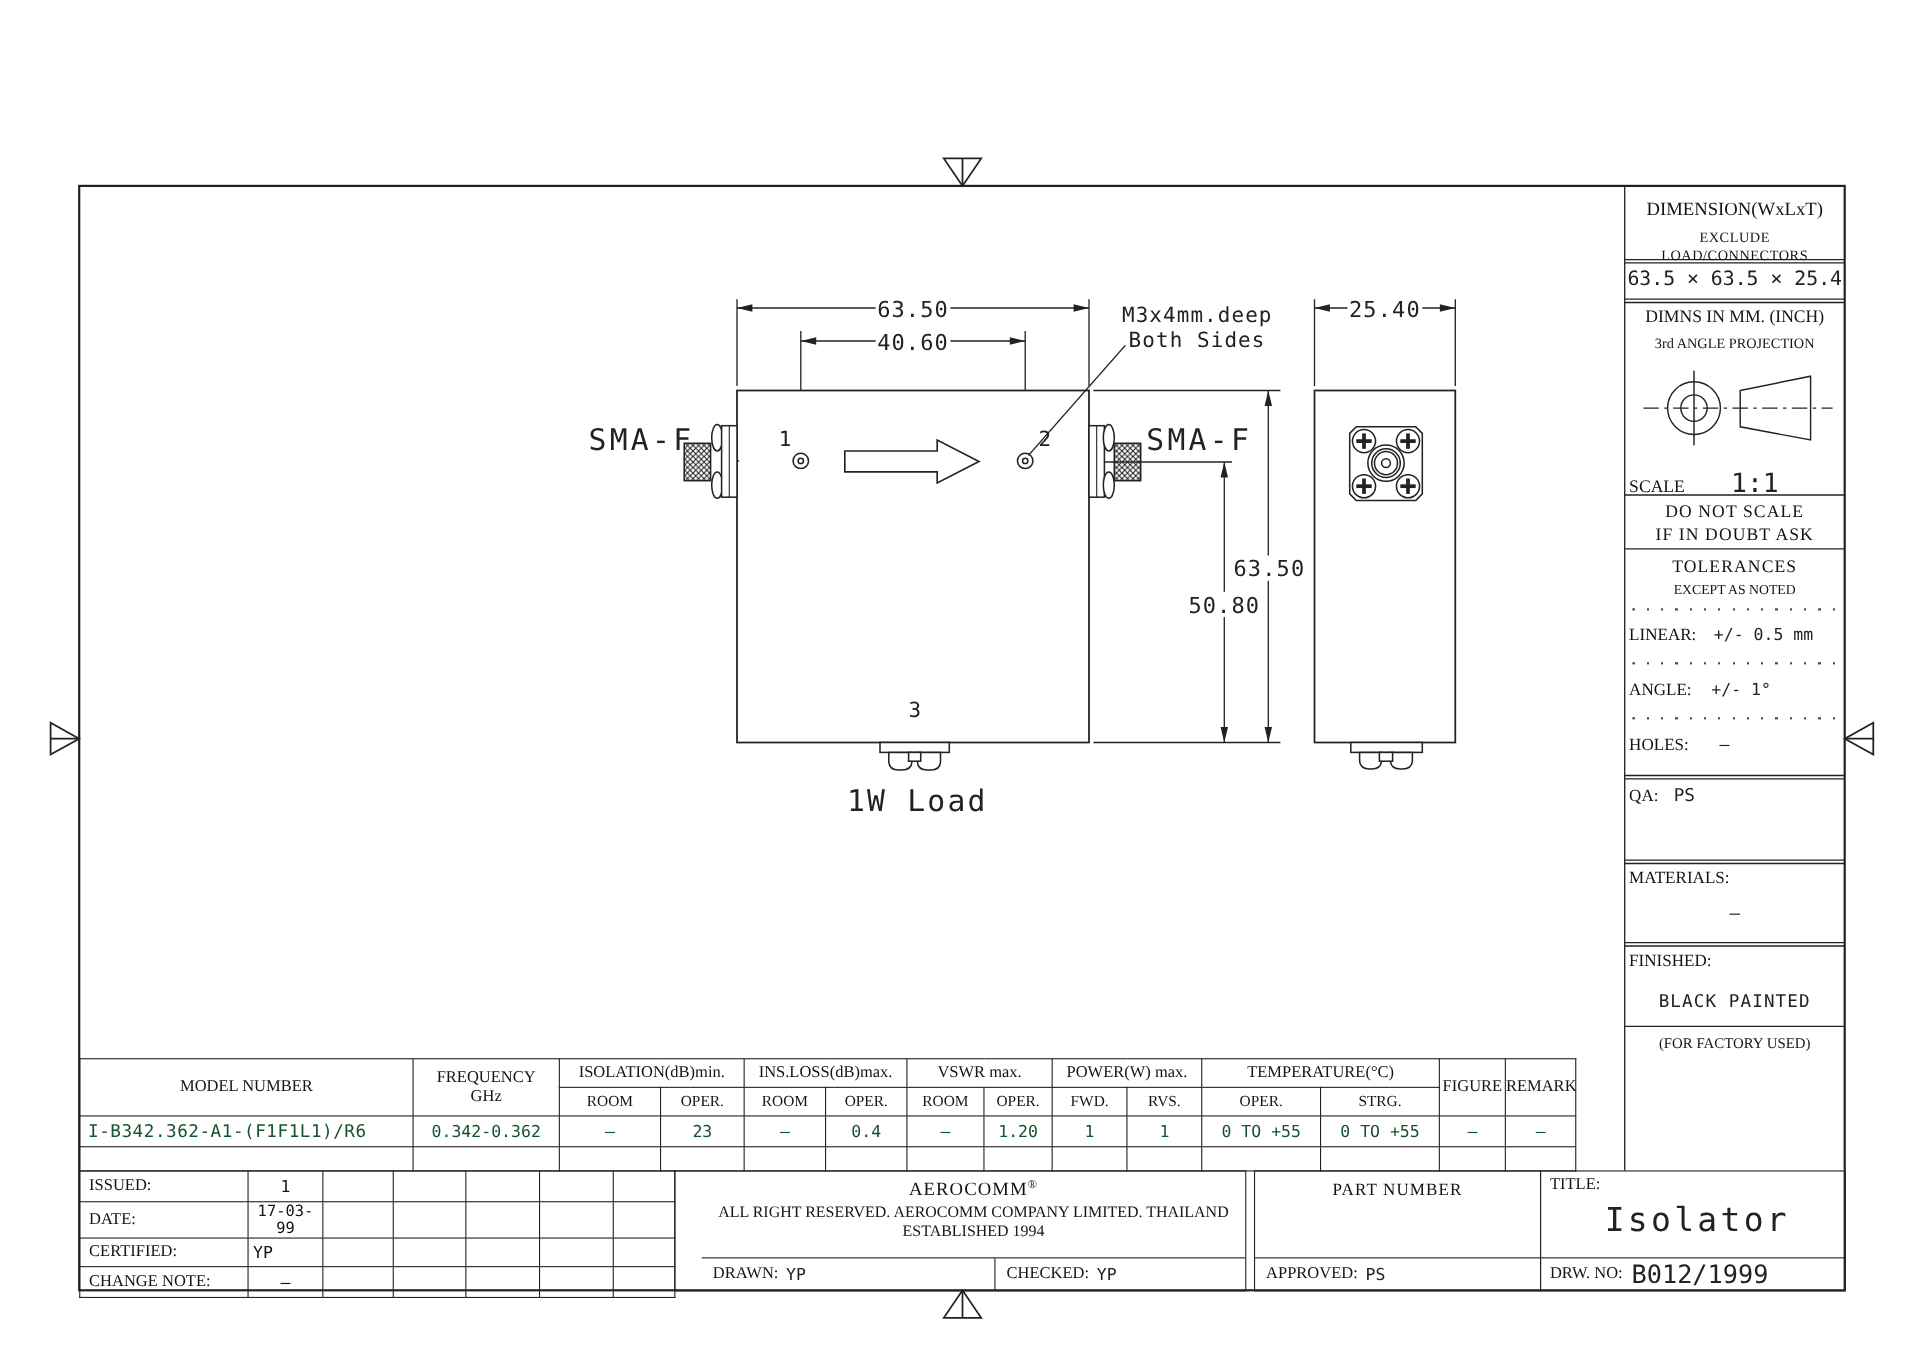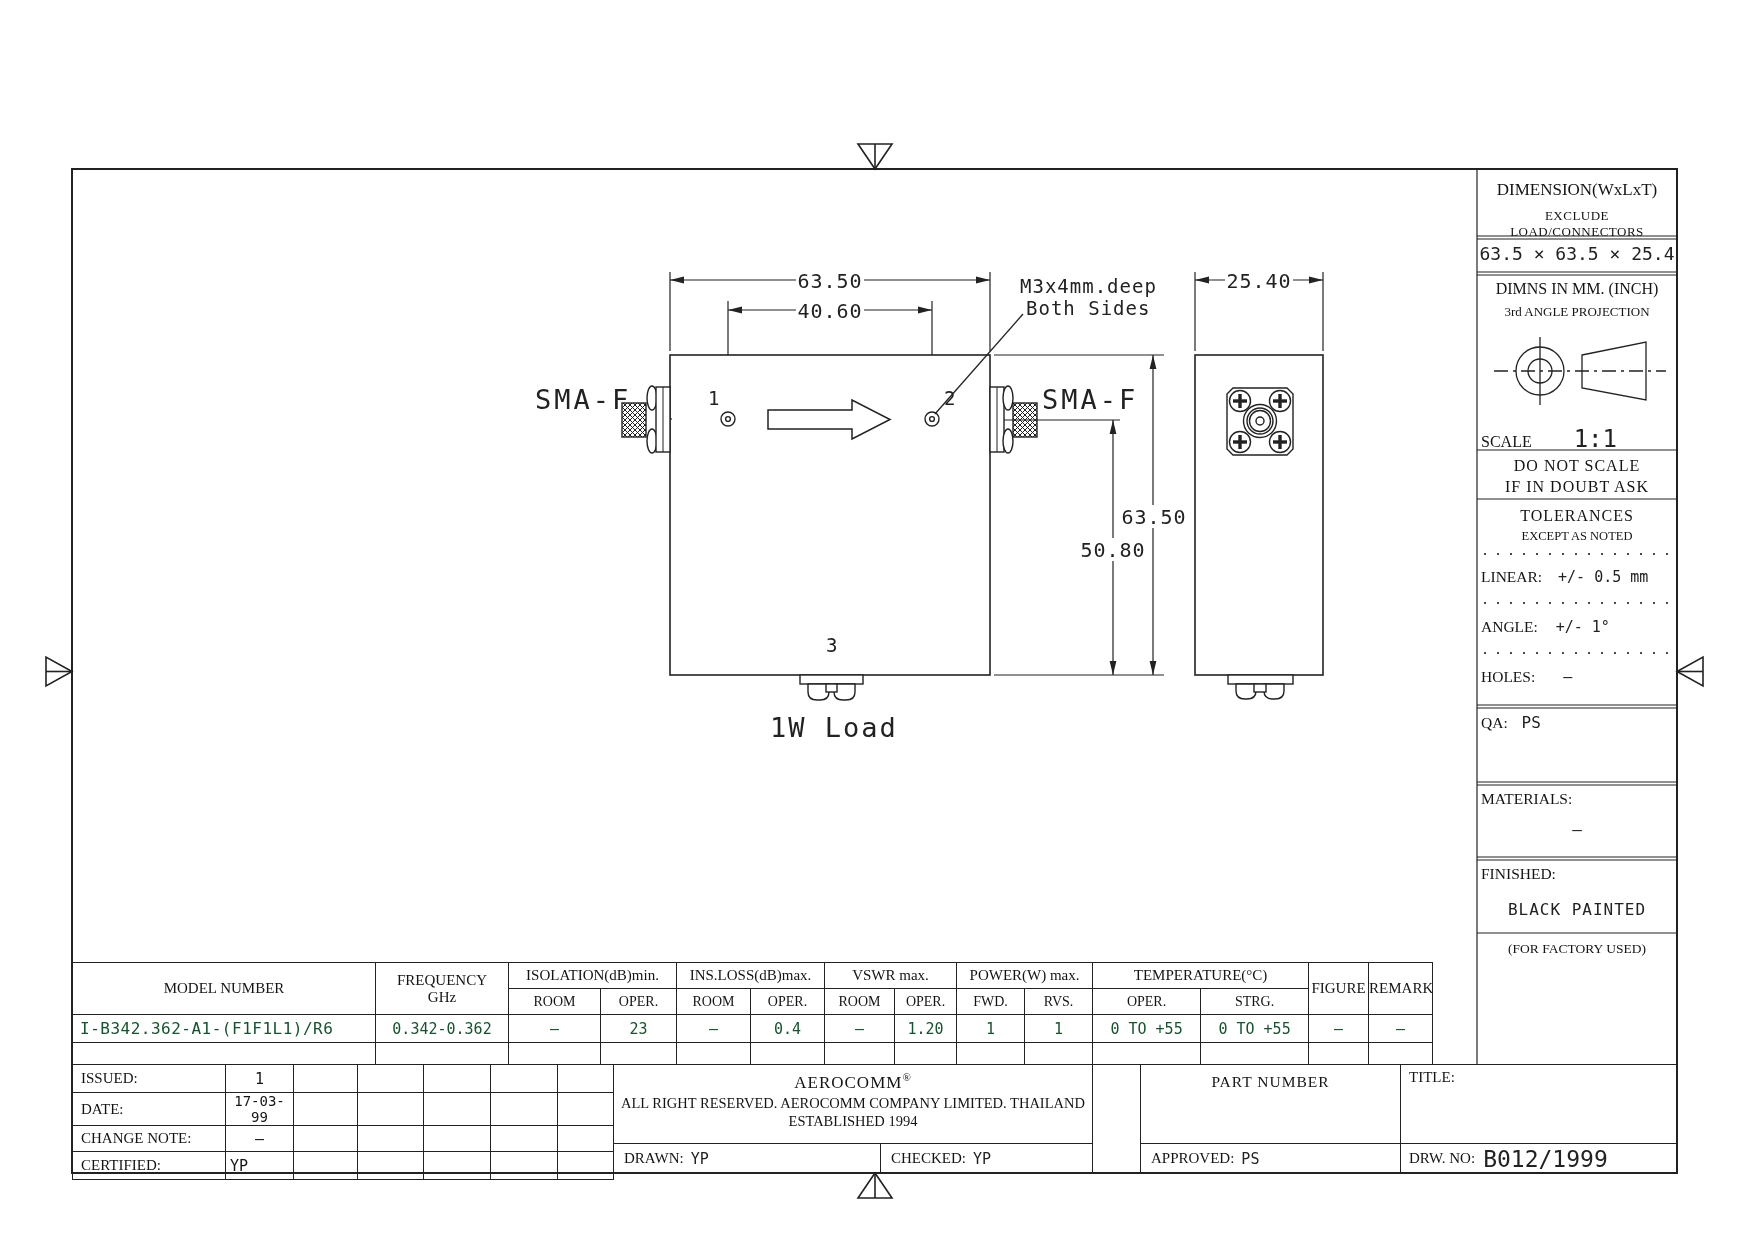--- a/index.html
+++ b/index.html
@@ -361,41 +361,41 @@
     <tr>
       <td class="lbl serif">DATE:</td>
       <td class="ctr cad" style="font-size:14px;">17-03-99</td>
       <td></td>
           <td></td>
       <td></td>
           <td></td>
       <td></td>
     </tr>
     <tr>
+      <td class="lbl serif">CERTIFIED:</td>
+      <td class="cad" style="padding-left:4px;">YP</td>
+      <td></td>
+          <td></td>
+      <td></td>
+          <td></td>
+      <td></td>
+    </tr>
+    <tr>
       <td class="lbl serif">CHANGE NOTE:</td>
       <td class="ctr cad">–</td>
       <td></td>
           <td></td>
       <td></td>
           <td></td>
       <td></td>
     </tr>
-    <tr>
-      <td class="lbl serif">CERTIFIED:</td>
-      <td class="cad" style="padding-left:4px;">YP</td>
-      <td></td>
-          <td></td>
-      <td></td>
-          <td></td>
-      <td></td>
-    </tr>
   </tbody>
     </table>
 
-  <div class="box" style="left:613px;top:1064px;width:480px;height:110px;">
+  <div class="box" style="left:613px;top:1064px;width:520px;height:110px;padding-left:24px;">
     <div style="height:79px;border-bottom:1px solid #222;text-align:center;box-sizing:border-box;padding-top:6px;">
       <div style="font-size:17px;letter-spacing:1px;">
         <span class="serif">AEROCOMM</span><span class="serif" style="font-size:11px;vertical-align:super;">®</span>
       </div>
       <div class="serif" style="font-size:14.5px;margin-top:2px;">ALL RIGHT RESERVED. AEROCOMM COMPANY LIMITED. THAILAND</div>
       <div class="serif" style="font-size:14.5px;margin-top:1px;">ESTABLISHED 1994</div>
     </div>
     <div style="height:29px;display:flex;">
       <div class="row-cell" style="width:267px;border-right:1px solid #222;">
         <span class="serif" style="font-size:15px;">DRAWN:</span>
@@ -412,20 +412,21 @@
     <div class="serif" style="height:79px;border-bottom:1px solid #222;text-align:center;box-sizing:border-box;padding-top:8px;font-size:15.5px;letter-spacing:1px;">PART NUMBER</div>
     <div class="row-cell" style="height:29px;">
       <span class="serif" style="font-size:15px;">APPROVED:</span>
       <span class="cad" style="font-size:15px;margin-left:7px;">PS</span>
     </div>
   </div>
 
   <div class="box" style="left:1400px;top:1064px;width:278px;height:110px;">
     <div style="height:79px;border-bottom:1px solid #222;box-sizing:border-box;padding:4px 0 12px 8px;">
       <div class="serif" style="font-size:15px;">TITLE:</div>
+      <div class="cad" style="font-size:30px;letter-spacing:3px;text-align:center;margin-top:6px;">Isolator</div>
     </div>
     <div class="row-cell" style="height:29px;padding-left:8px;">
       <span class="serif" style="font-size:15px;">DRW. NO:</span>
       <span class="cad" style="font-size:23px;margin-left:8px;">B012/1999</span>
     </div>
   </div>
 
 </div>
 
 </body></html>

